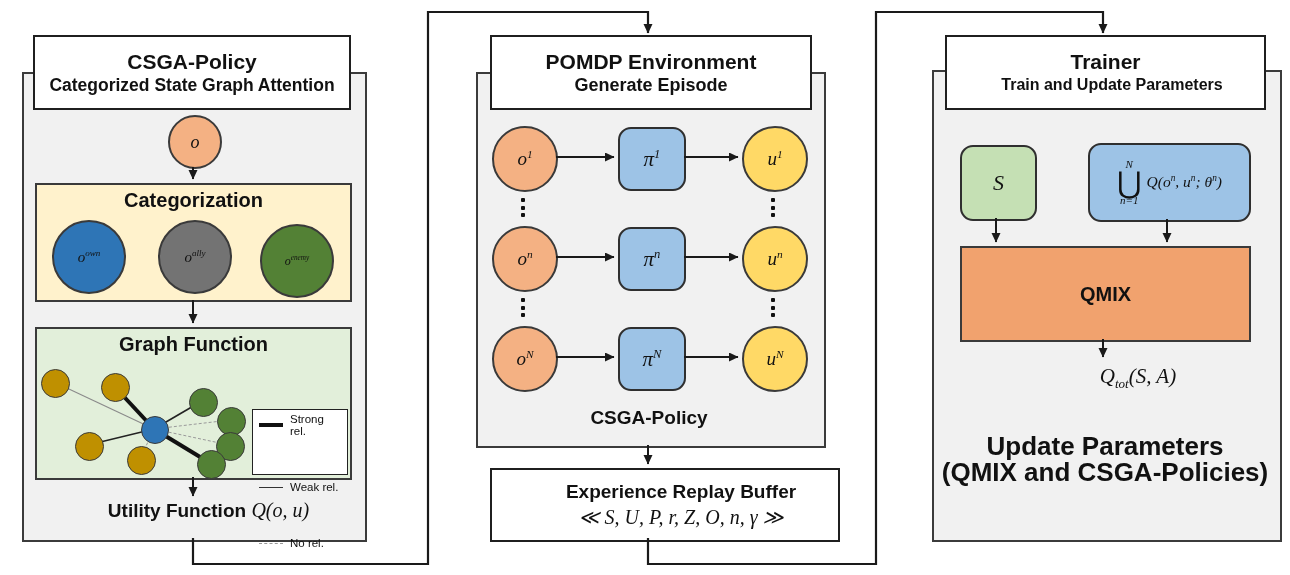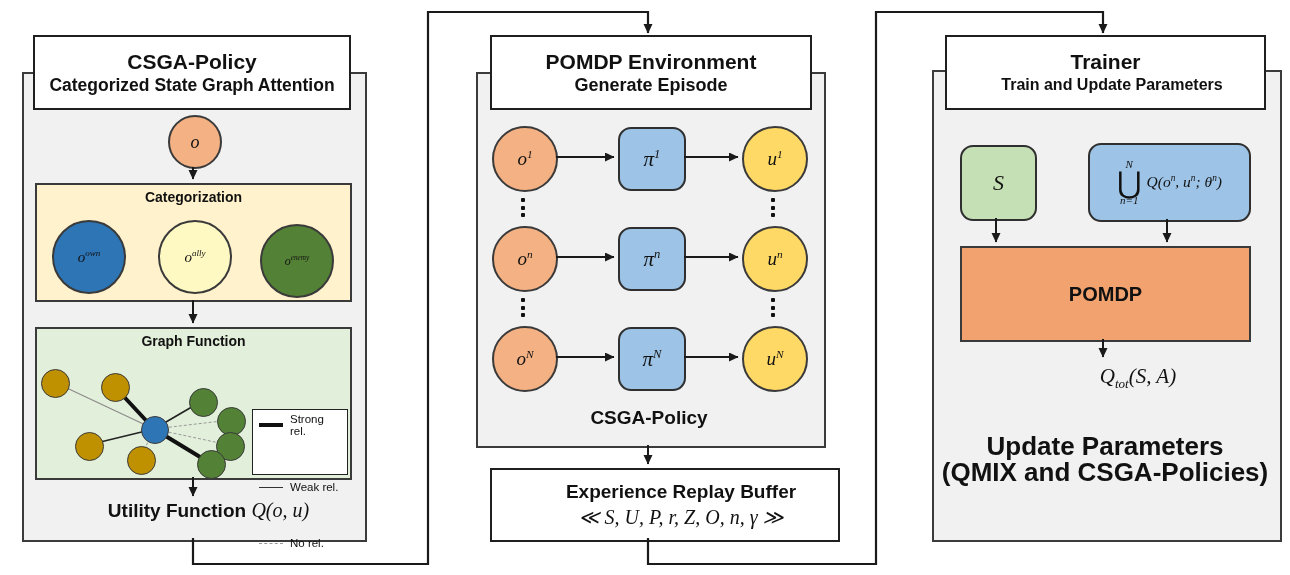--- a/index.html
+++ b/index.html
@@ -11,21 +11,21 @@
             display:flex;flex-direction:column;align-items:center;justify-content:center;text-align:center;}
   .titlebox .t1{font-size:21px;font-weight:bold;line-height:25px;}
   .titlebox .t2{font-size:17.5px;font-weight:bold;line-height:22px;}
   .mathit{font-family:"Liberation Serif", serif;font-style:italic;}
   .circle{position:absolute;border-radius:50%;border:2px solid #3a3a3a;
           display:flex;align-items:center;justify-content:center;z-index:2;}
   .roundbox{position:absolute;border:2px solid #2f2f2f;border-radius:13px;
             display:flex;align-items:center;justify-content:center;z-index:2;}
   .sectionbox{position:absolute;border:2px solid #3a3a3a;z-index:2;}
   .sectitle{position:absolute;top:4px;left:0;width:100%;text-align:center;
-            font-size:14px;font-weight:bold;}
+            font-size:20px;font-weight:bold;}
   sup{font-size:0.6em;}
   .rowlbl{font-size:19px;}
   .legend{position:absolute;background:#ffffff;border:1.5px solid #222;z-index:4;
           display:flex;flex-direction:column;justify-content:space-evenly;padding:3px 6px;box-sizing:border-box;gap:44px;}
   .legrow{display:flex;align-items:center;gap:7px;}
   .legline{width:24px;height:0;flex:0 0 auto;}
   .leg-strong{border-top:4px solid #111;}
   .leg-weak{border-top:1.5px solid #333;}
   .leg-none{border-top:1px dashed #999;}
   .leglbl{font-size:11.5px;color:#111;}
@@ -55,21 +55,21 @@
   <div class="circle mathit" style="left: 168px; top: 115px; width: 50px; height: 50px; font-size: 18px; background-color: rgb(244, 177, 131);">
     <span>o</span>
   </div>
 
   <div class="sectionbox" style="left: 35px; top: 183px; width: 313px; height: 115px; background-color: rgb(255, 242, 204);">
     <div class="sectitle">Categorization</div>
   </div>
   <div class="circle mathit" style="left: 52px; top: 220px; width: 70px; height: 70px; font-size: 15px; background-color: rgb(46, 117, 182);">
     <span><span>o</span><sup>own</sup></span>
   </div>
-  <div class="circle mathit" style="left: 158px; top: 220px; width: 70px; height: 70px; font-size: 15px; background-color: #fef9c3;">
+  <div class="circle mathit" style="left: 158px; top: 220px; width: 70px; height: 70px; font-size: 15px; background-color: #737373;">
     <span><span>o</span><sup>ally</sup></span>
   </div>
   <div class="circle mathit" style="left: 260px; top: 224px; width: 70px; height: 70px; font-size: 12px; background-color: rgb(83, 129, 53);">
     <span><span>o</span><sup>enemy</sup></span>
   </div>
 
   <div class="sectionbox" style="left: 35px; top: 327px; width: 313px; height: 149px; background-color: rgb(226, 239, 218);">
     <div class="sectitle">Graph Function</div>
 
     <svg width="313" height="149" viewBox="0 0 313 149" style="position:absolute;left:0;top:0;">
@@ -194,21 +194,21 @@
   <div class="roundbox" style="left: 1088px; top: 143px; width: 159px; height: 75px; gap: 5px; background-color: rgb(157, 195, 230);">
     <span class="uni-col">
       <span class="bnds">N</span>
       <span class="cup">⋃</span>
       <span class="bnds">n=1</span>
     </span>
     <span class="mathit" style="font-size:15.5px;"><span>Q(o</span><sup>n</sup><span>, u</span><sup>n</sup><span>; θ</span><sup>n</sup><span>)</span></span>
   </div>
 
   <div class="sectionbox" style="left: 960px; top: 246px; width: 287px; height: 92px; display: flex; align-items: center; justify-content: center; background-color: rgb(241, 162, 110);">
-    <span class="boldlbl" style="font-size:20px;">POMDP</span>
+    <span class="boldlbl" style="font-size:20px;">QMIX</span>
   </div>
 
   <div class="abs mathit" style="left:965px;top:364px;width:346px;text-align:center;font-size:21px;z-index:2;">
     <span>Q</span><sub style="font-size:0.62em;">tot</sub><span>(S, A)</span>
   </div>
 
   <div class="abs boldlbl" style="left:932px;top:433px;width:346px;text-align:center;font-size:26px;line-height:26px;z-index:2;">
     <div>Update Parameters</div>
     <div>(QMIX and CSGA-Policies)</div>
   </div>

